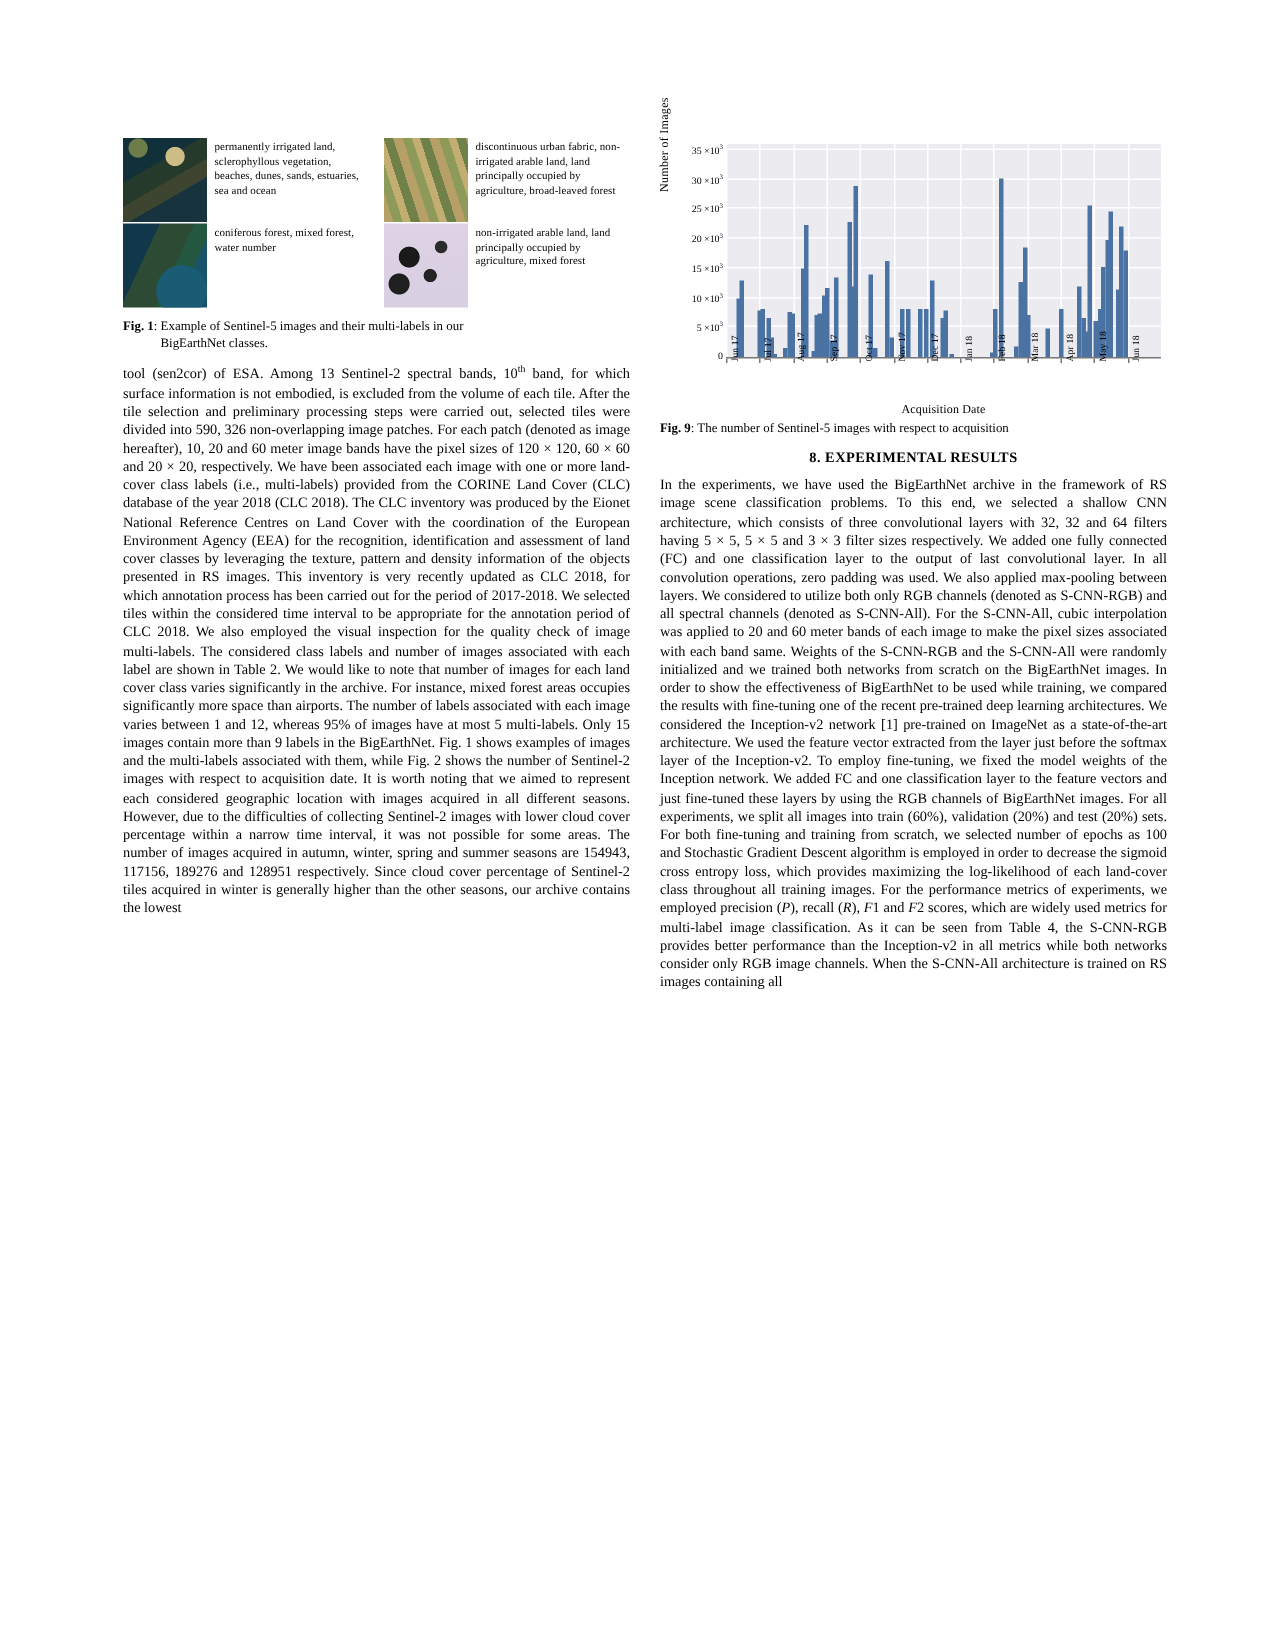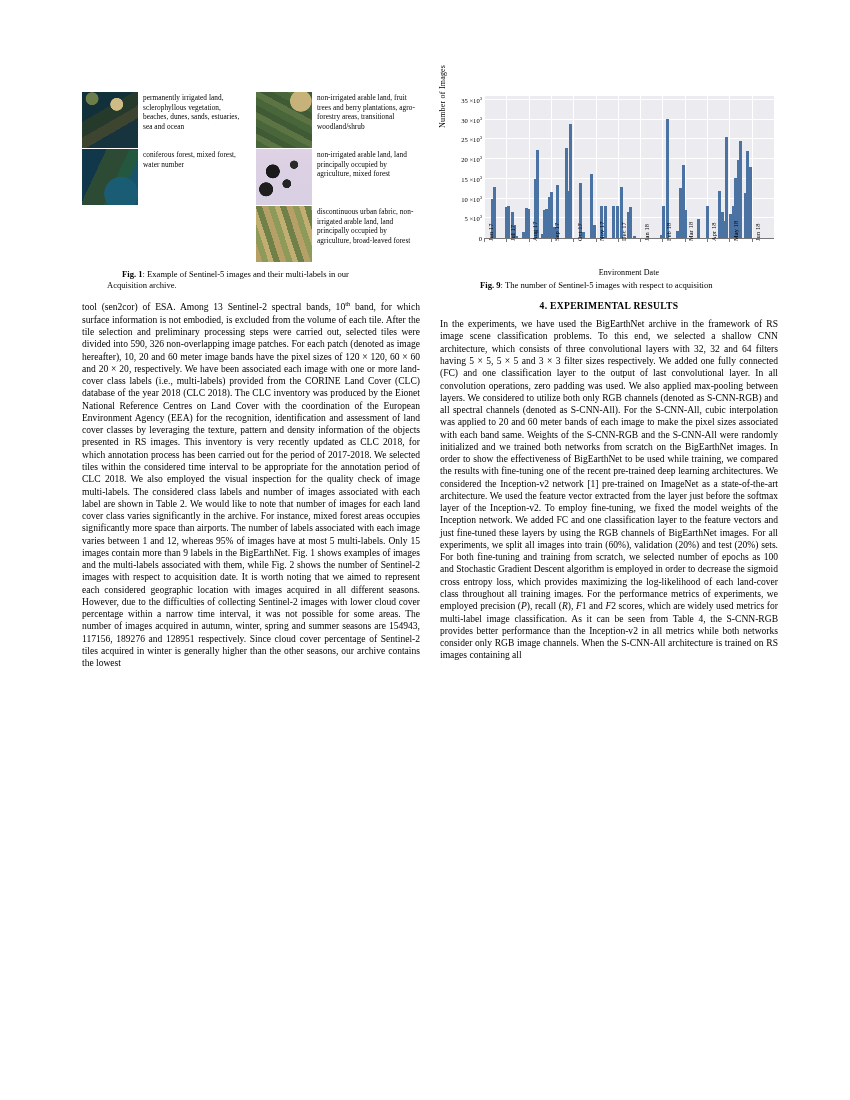--- a/index.html
+++ b/index.html
@@ -48,21 +48,21 @@
         radial-gradient(circle at 68% 28%, #2b2b2b 0 7%, transparent 8%),
         linear-gradient(#ded2e4,#d8cfe2); }
   .t6 { background:
         repeating-linear-gradient(72deg, #b6a068 0 6px, #8d9a5a 6px 12px, #c3ae72 12px 17px, #6f8049 17px 23px),
         linear-gradient(#9aa05e,#8f9a58); }
 
   .fig-caption {
     font-size:8.6px; line-height:1.3; margin-top:6px;
     text-align:left;
   }
-  .fig-caption b { font-weight:bold;margin-left:40px; }
+  .fig-caption b { font-weight:bold; }
   .fig-caption .indent { display:block; padding-left:25px; }
 
   
   .fig2 { width:338px; }
   .chart-wrap { position:relative; width:338px; height:182px; }
   .chart-ylabel {
     position:absolute; left:-2px; top:36px;
     transform:rotate(-90deg); transform-origin:left top;
     font-size:8px; white-space:nowrap; letter-spacing:0.2px;
   }
@@ -117,36 +117,32 @@
               <div class="thumb t1"></div>
               <div class="thumb-cap">permanently irrigated land, sclerophyllous vegetation, beaches, dunes, sands, estuaries, sea and ocean</div>
             </div>
             <div class="fig1-row">
               <div class="thumb t3"></div>
               <div class="thumb-cap">coniferous forest, mixed forest, water number</div>
             </div>
           </div>
           <div class="fig1-half">
             <div class="fig1-row">
-              <div class="thumb t4"></div>
-              <div class="thumb-cap">non-irrigated arable land, fruit trees and berry plantations, agro-forestry areas, transitional woodland/shrub</div>
+              <div class="thumb t6"></div>
+              <div class="thumb-cap">discontinuous urban fabric, non-irrigated arable land, land principally occupied by agriculture, broad-leaved forest</div>
             </div>
             <div class="fig1-row">
               <div class="thumb t5"></div>
               <div class="thumb-cap">non-irrigated arable land, land principally occupied by agriculture, mixed forest</div>
             </div>
-            <div class="fig1-row">
-              <div class="thumb t6"></div>
-              <div class="thumb-cap">discontinuous urban fabric, non-irrigated arable land, land principally occupied by agriculture, broad-leaved forest</div>
-            </div>
           </div>
         </div>
         <div class="fig-caption">
           <b>Fig. 1</b><span>: Example of Sentinel-5 images and their multi-labels in our</span>
-          <span class="indent">Acquisition archive.</span>
+          <span class="indent">BigEarthNet classes.</span>
         </div>
       </div>
 
       <div class="col-body">
         <p class="body-text">tool (sen2cor) of ESA. Among 13 Sentinel-2 spectral bands, 10<sup>th</sup> band, for which surface information is not embodied, is excluded from the volume of each tile. After the tile selection and preliminary processing steps were carried out, selected tiles were divided into 590, 326 non-overlapping image patches. For each patch (denoted as image hereafter), 10, 20 and 60 meter image bands have the pixel sizes of 120 × 120, 60 × 60 and 20 × 20, respectively. We have been associated each image with one or more land-cover class labels (i.e., multi-labels) provided from the CORINE Land Cover (CLC) database of the year 2018 (CLC 2018). The CLC inventory was produced by the Eionet National Reference Centres on Land Cover with the coordination of the European Environment Agency (EEA) for the recognition, identification and assessment of land cover classes by leveraging the texture, pattern and density information of the objects presented in RS images. This inventory is very recently updated as CLC 2018, for which annotation process has been carried out for the period of 2017-2018. We selected tiles within the considered time interval to be appropriate for the annotation period of CLC 2018. We also employed the visual inspection for the quality check of image multi-labels. The considered class labels and number of images associated with each label are shown in Table 2. We would like to note that number of images for each land cover class varies significantly in the archive. For instance, mixed forest areas occupies significantly more space than airports. The number of labels associated with each image varies between 1 and 12, whereas 95% of images have at most 5 multi-labels. Only 15 images contain more than 9 labels in the BigEarthNet. Fig. 1 shows examples of images and the multi-labels associated with them, while Fig. 2 shows the number of Sentinel-2 images with respect to acquisition date. It is worth noting that we aimed to represent each considered geographic location with images acquired in all different seasons. However, due to the difficulties of collecting Sentinel-2 images with lower cloud cover percentage within a narrow time interval, it was not possible for some areas. The number of images acquired in autumn, winter, spring and summer seasons are 154943, 117156, 189276 and 128951 respectively. Since cloud cover percentage of Sentinel-2 tiles acquired in winter is generally higher than the other seasons, our archive contains the lowest</p>
       </div>
     </div>
 
     <div class="col">
 
@@ -262,27 +258,27 @@
               <div class="xtick" style="left: 180.962px;">Feb 18</div>
               <div class="xtick-mark" style="left: 200.769px;"></div>
               <div class="xtick" style="left: 203.269px;">Mar 18</div>
               <div class="xtick-mark" style="left: 223.077px;"></div>
               <div class="xtick" style="left: 225.577px;">Apr 18</div>
               <div class="xtick-mark" style="left: 245.385px;"></div>
               <div class="xtick" style="left: 247.885px;">May 18</div>
               <div class="xtick-mark" style="left: 267.692px;"></div>
               <div class="xtick" style="left: 270.192px;">Jun 18</div>
             </div>
-          <div class="chart-xlabel">Environment Date</div>
+          <div class="chart-xlabel">Acquisition Date</div>
         </div>
         <div class="fig-caption">
           <b>Fig. 9</b><span>: The number of Sentinel-5 images with respect to acquisition</span>
         </div>
       </div>
 
       <div class="col-body">
-        <div class="section-head">4.  EXPERIMENTAL RESULTS</div>
+        <div class="section-head">8.  EXPERIMENTAL RESULTS</div>
         <p class="body-text">In the experiments, we have used the BigEarthNet archive in the framework of RS image scene classification problems. To this end, we selected a shallow CNN architecture, which consists of three convolutional layers with 32, 32 and 64 filters having 5 × 5, 5 × 5 and 3 × 3 filter sizes respectively. We added one fully connected (FC) and one classification layer to the output of last convolutional layer. In all convolution operations, zero padding was used. We also applied max-pooling between layers. We considered to utilize both only RGB channels (denoted as S-CNN-RGB) and all spectral channels (denoted as S-CNN-All). For the S-CNN-All, cubic interpolation was applied to 20 and 60 meter bands of each image to make the pixel sizes associated with each band same. Weights of the S-CNN-RGB and the S-CNN-All were randomly initialized and we trained both networks from scratch on the BigEarthNet images. In order to show the effectiveness of BigEarthNet to be used while training, we compared the results with fine-tuning one of the recent pre-trained deep learning architectures. We considered the Inception-v2 network [1] pre-trained on ImageNet as a state-of-the-art architecture. We used the feature vector extracted from the layer just before the softmax layer of the Inception-v2. To employ fine-tuning, we fixed the model weights of the Inception network. We added FC and one classification layer to the feature vectors and just fine-tuned these layers by using the RGB channels of BigEarthNet images. For all experiments, we split all images into train (60%), validation (20%) and test (20%) sets. For both fine-tuning and training from scratch, we selected number of epochs as 100 and Stochastic Gradient Descent algorithm is employed in order to decrease the sigmoid cross entropy loss, which provides maximizing the log-likelihood of each land-cover class throughout all training images. For the performance metrics of experiments, we employed precision (<i>P</i>), recall (<i>R</i>), <i>F</i>1 and <i>F</i>2 scores, which are widely used metrics for multi-label image classification. As it can be seen from Table 4, the S-CNN-RGB provides better performance than the Inception-v2 in all metrics while both networks consider only RGB image channels. When the S-CNN-All architecture is trained on RS images containing all</p>
       </div>
     </div>
 
   </div>
 </div>
 
 </body></html>

